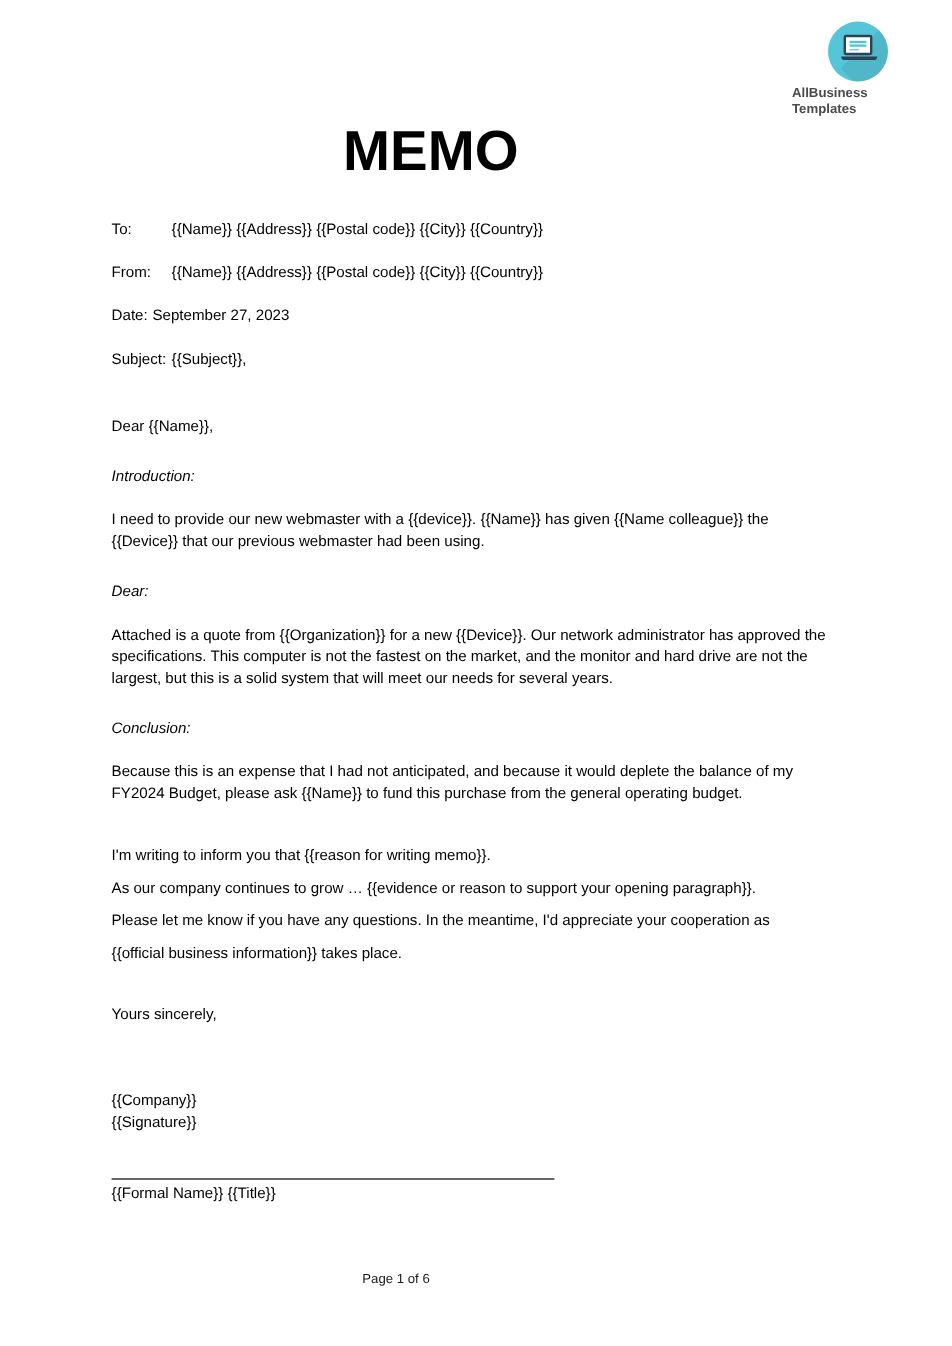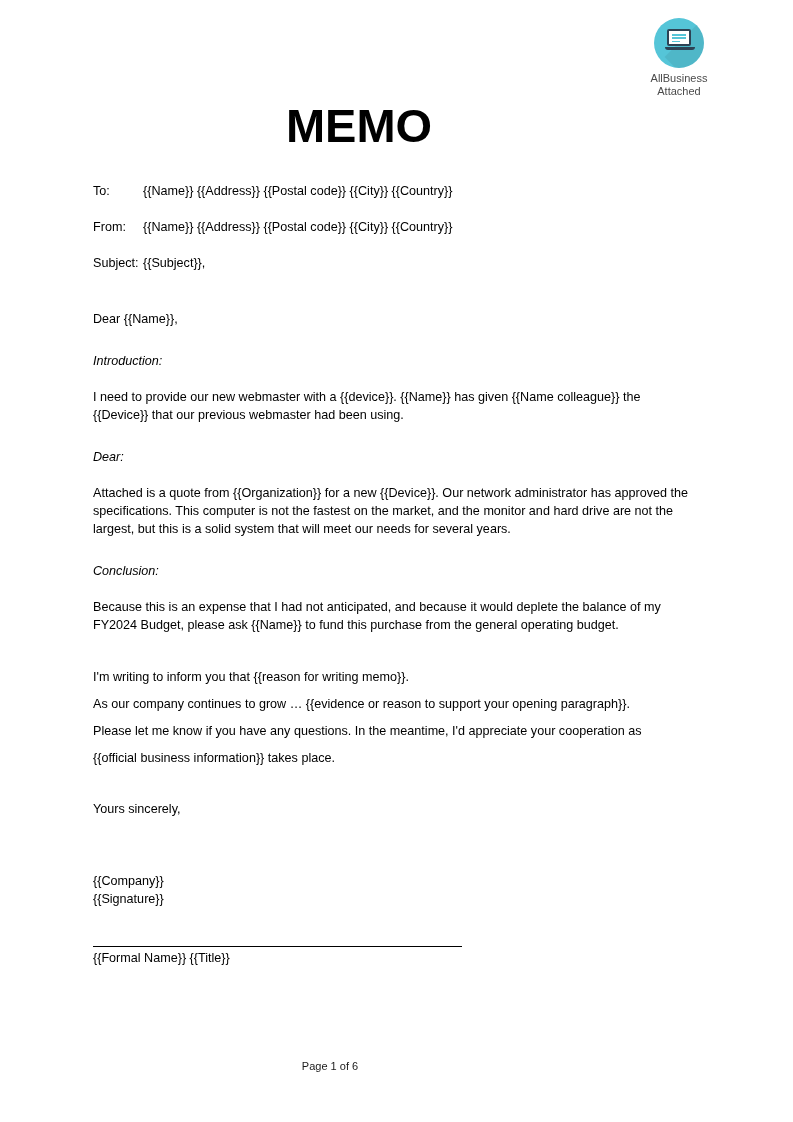--- a/index.html
+++ b/index.html
@@ -13,23 +13,23 @@
     position: relative;
     font-family: "Liberation Sans", sans-serif;
     color: #000000;
     overflow: hidden;
   }
 
   
   .logo-block {
     position: absolute;
     top: 18px;
-    left: 624px;
+    left: 660px;
     width: 110px;
-    text-align: center;
+    font-weight: bold;
   }
   .logo-circle {
     width: 50px;
     height: 50px;
     margin: 0 auto;
     border-radius: 50%;
     background: #55c5d8;
     position: relative;
     overflow: hidden;
   }
@@ -172,40 +172,44 @@
       <div class="laptop-screen">
         <div class="laptop-line"></div>
         <div class="laptop-line"></div>
         <div class="laptop-line short"></div>
       </div>
       <div class="laptop-base"></div>
     </div>
   </div>
   <div class="logo-text">
     <div>AllBusiness</div>
-    <div>Attached</div>
+    <div>Templates</div>
   </div>
 </div>
 
 <div class="memo-title">
   <span class="inner">MEMO</span>
 </div>
 
 <div class="doc">
 
   <div class="meta-row">
     <div class="meta-label">To:</div>
     <div class="meta-value">{{Name}} {{Address}} {{Postal code}} {{City}} {{Country}}</div>
   </div>
 
   <div class="meta-row">
     <div class="meta-label">From:</div>
     <div class="meta-value">{{Name}} {{Address}} {{Postal code}} {{City}} {{Country}}</div>
   </div>
 
+  <div class="meta-row">
+    <div class="meta-label narrow">Date:</div>
+    <div class="meta-value">September 27, 2023</div>
+  </div>
 
   <div class="meta-row">
     <div class="meta-label">Subject:</div>
     <div class="meta-value">{{Subject}},</div>
   </div>
 
   <div class="gap-lg"></div>
 
   <div class="line">Dear {{Name}},</div>
 

